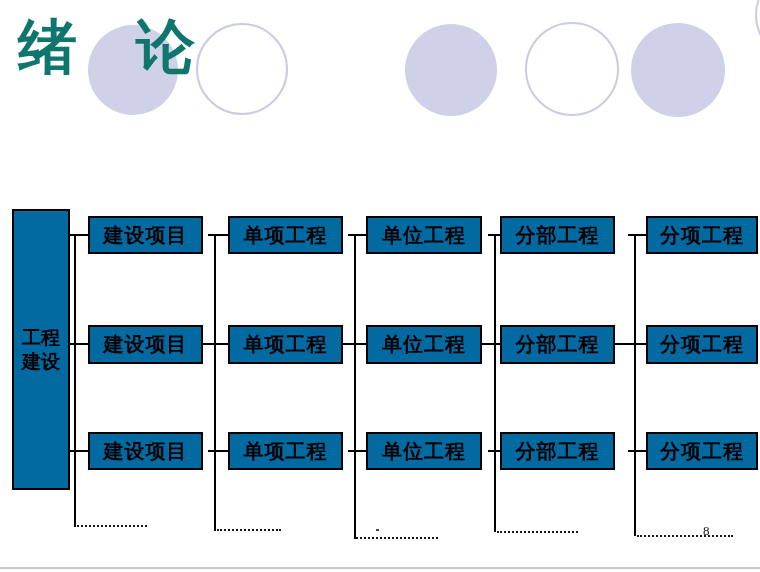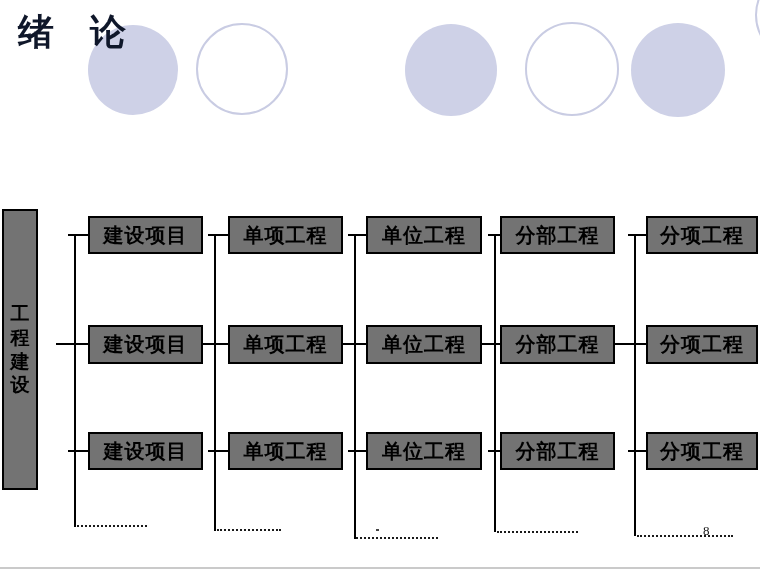--- a/index.html
+++ b/index.html
@@ -5,28 +5,28 @@
   html,body{margin:0;padding:0;background:#fff;}
   .slide{
     position:relative;width:760px;height:572px;background:#ffffff;overflow:hidden;
     font-family:"Liberation Sans","DejaVu Sans",sans-serif;
   }
   .circle{position:absolute;border-radius:50%;z-index:0;}
   .c-fill{background:#ced1e7;}
   .c-line{border:2px solid #c9cce3;background:#ffffff;box-sizing:border-box;}
   .title{
     position:absolute;left:18px;top:8px;z-index:3;
-    font-size:36px;font-weight:700;color:#0f172a;white-space:pre;
+    font-size:59px;font-weight:700;color:#0f766e;white-space:pre;
   }
   .heading{
     position:absolute;left:61px;top:107px;z-index:3;
     font-size:32px;font-weight:700;letter-spacing:1px;color:#a020f0;white-space:nowrap;
   }
   .box{
-    position:absolute;background:#737373;border:2px solid #000;box-sizing:border-box;
+    position:absolute;background:#0369a1;border:2px solid #000;box-sizing:border-box;
     display:flex;align-items:center;justify-content:center;
     font-size:20px;font-weight:700;color:#000;z-index:2;letter-spacing:1px;
   }
   .root{
     font-size:19px;letter-spacing:0;line-height:1.25;text-align:center;
     word-break:break-all;padding:0 1px;
   }
   .vline,.hline{position:absolute;background:#000;z-index:1;}
   .dots{position:absolute;height:0;border-top:2px dotted #1a1a1a;z-index:1;}
   .stray-dot{position:absolute;width:3px;height:2px;background:#444;z-index:1;}
@@ -44,21 +44,21 @@
 
   <div class="circle c-fill" style="left:88px;top:25px;width:90px;height:90px;"></div>
   <div class="circle c-line" style="left:196px;top:23px;width:92px;height:92px;"></div>
   <div class="circle c-fill" style="left:405px;top:24px;width:92px;height:92px;"></div>
   <div class="circle c-line" style="left:525px;top:22px;width:94px;height:94px;"></div>
   <div class="circle c-fill" style="left:631px;top:23px;width:94px;height:94px;"></div>
   <div class="circle c-line" style="left:755px;top:-30px;width:90px;height:90px;"></div>
 
   <div class="title">绪　论</div>
 
-  <div class="box root" style="left:2px;top:209px;width:36px;height:281px;">工程建设</div>
+  <div class="box root" style="left:12px;top:209px;width:58px;height:281px;">工程建设</div>
 
   <div class="vline" style="left:74px;top:234px;width:2px;height:293px;"></div>
   <div class="vline" style="left:214px;top:234px;width:2px;height:297px;"></div>
   <div class="vline" style="left:354px;top:234px;width:2px;height:305px;"></div>
   <div class="vline" style="left:494px;top:234px;width:2px;height:298px;"></div>
   <div class="vline" style="left:634px;top:234px;width:2px;height:302px;"></div>
 
   <div class="hline" style="left:68px;top:234px;width:20px;height:2px;"></div>
   <div class="hline" style="left:208px;top:234px;width:20px;height:2px;"></div>
   <div class="hline" style="left:348px;top:234px;width:18px;height:2px;"></div>

